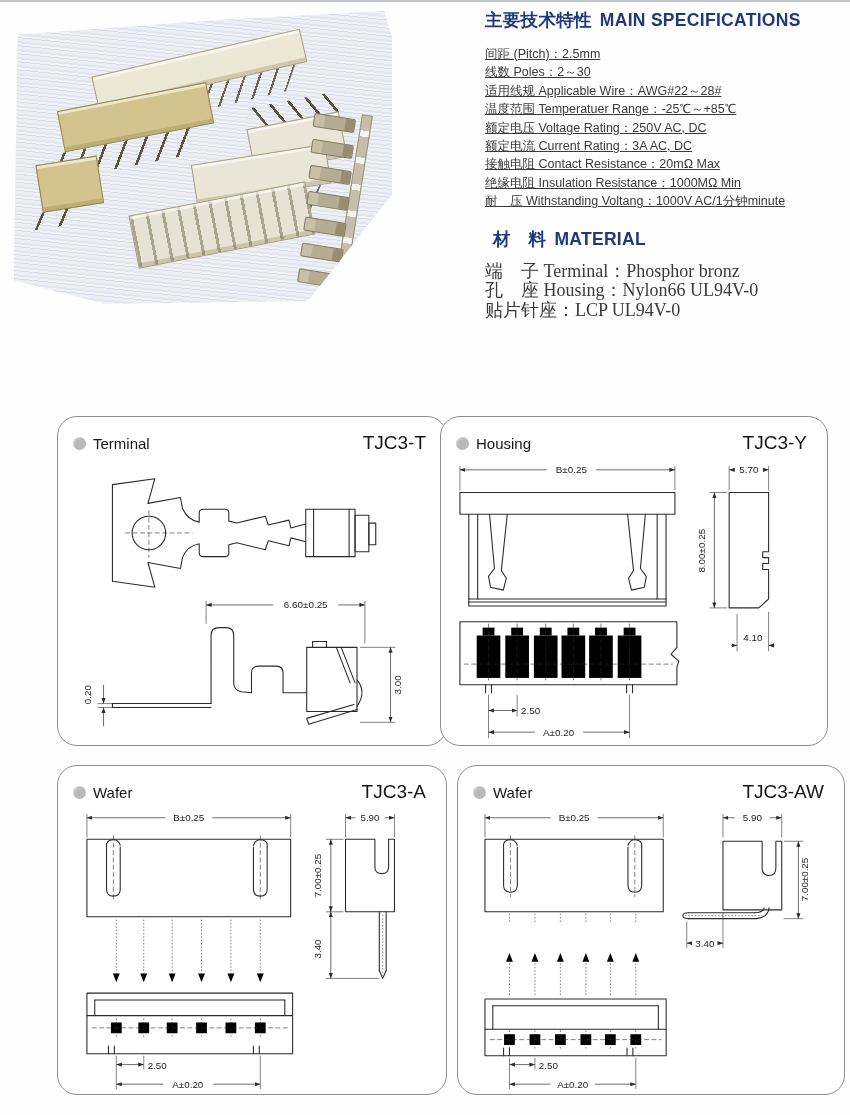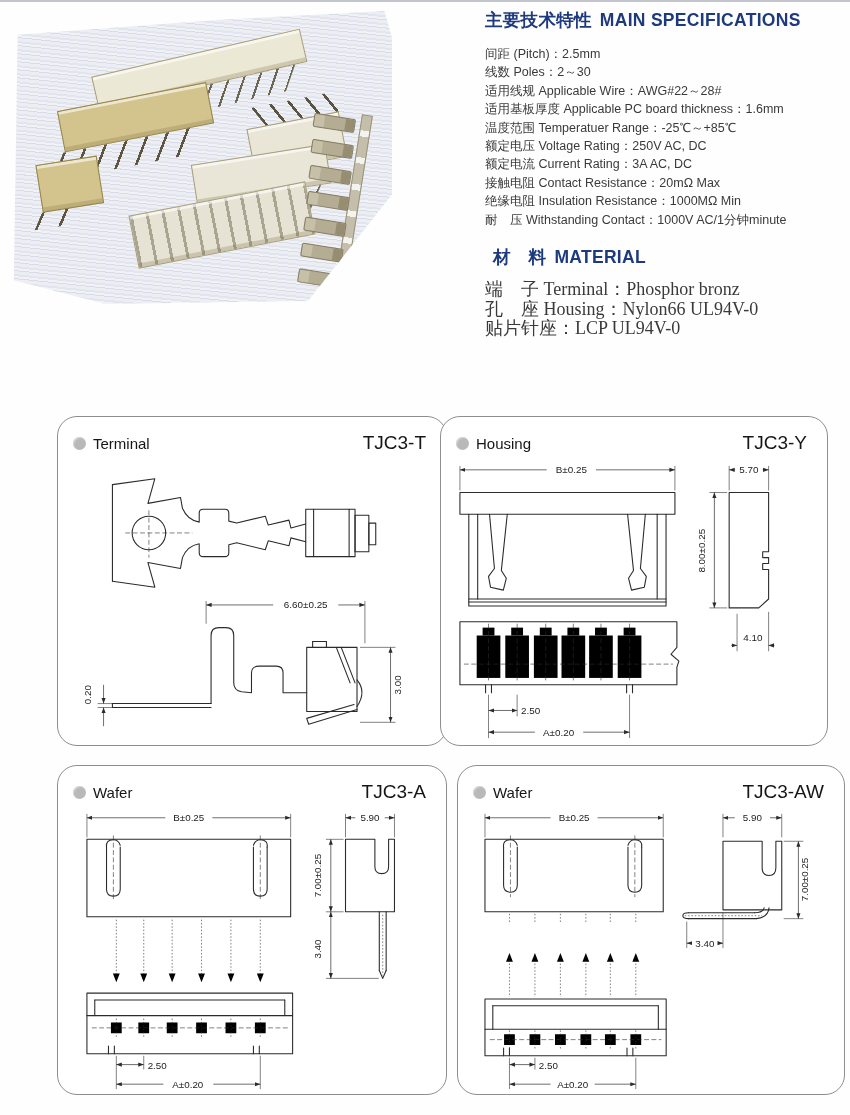--- a/index.html
+++ b/index.html
@@ -26,21 +26,21 @@
   .term-strip-bar{position:absolute;right:0;top:0;width:9px;height:190px;background:#c4beab;
          border:1px solid #9a937c;
          background-image:repeating-linear-gradient(180deg,transparent 0 15px,#f3f3ef 15px 21px,transparent 21px 27px);}
   .term{position:absolute;width:40px;height:12px;background:#b5ad93;border:1px solid #857d64;
         box-shadow:inset -9px 0 0 #978e72,inset 10px 0 0 #c7c0a8;border-radius:2px;}
 
   
   .specs{position:absolute;left:485px;top:8px;width:360px;color:#3a3a3a;}
   .sec-title{font-size:17.5px;font-weight:bold;color:#1d3a7c;letter-spacing:.3px;margin:0 0 13px 0;}
   .sec-title .en{margin-left:8px;}
-  .spec-line{font-size:12.5px;line-height:18.4px;white-space:nowrap;}
+  .spec-line{font-size:12.5px;line-height:18.4px;white-space:nowrap;text-decoration:underline;}
   .mat-title{margin:16px 0 11px 8px;}
   .mat-line{font-size:18px;line-height:19.5px;white-space:nowrap;font-family:Liberation Serif, serif;}
 
   
   .panel{position:absolute;width:388px;height:330px;background:#fff;
          border:1.5px solid #8e8e8e;border-radius:20px;box-sizing:border-box;}
   .phead{height:30px;padding:11px 20px 0 15px;display:flex;align-items:center;gap:7px;}
   .bullet{width:13px;height:13px;border-radius:50%;background:#b9b9b9;box-shadow:inset 1px 1px 1px #d9d9d9;}
   .ptitle{font-size:15px;color:#161616;}
   .pmodel{margin-left:auto;font-size:19px;color:#161616;}
@@ -95,27 +95,26 @@
       <div class="term" style="left:10px;top:136px;"></div>
       <div class="term" style="left:11px;top:162px;"></div>
     </div>
   </div>
 
   <div class="specs">
     <h2 class="sec-title"><span>主要技术特性</span><span class="en">MAIN SPECIFICATIONS</span></h2>
     <div class="spec-line">间距 (Pitch)：2.5mm</div>
     <div class="spec-line">线数 Poles：2～30</div>
     <div class="spec-line">适用线规 Applicable Wire：AWG#22～28#</div>
-    <div class="spec-line">适用基板厚度 Applicable PC board thickness：1.6mm</div>
     <div class="spec-line">温度范围 Temperatuer Range：-25℃～+85℃</div>
     <div class="spec-line">额定电压 Voltage Rating：250V AC, DC</div>
     <div class="spec-line">额定电流 Current Rating：3A AC, DC</div>
     <div class="spec-line">接触电阻 Contact Resistance：20mΩ Max</div>
     <div class="spec-line">绝缘电阻 Insulation Resistance：1000MΩ Min</div>
-    <div class="spec-line">耐　压 Withstanding Contact：1000V AC/1分钟minute</div>
+    <div class="spec-line">耐　压 Withstanding Voltang：1000V AC/1分钟minute</div>
     <h2 class="sec-title mat-title"><span>材　料</span><span class="en">MATERIAL</span></h2>
     <div class="mat-line">端　子 Terminal：Phosphor bronz</div>
     <div class="mat-line">孔　座 Housing：Nylon66 UL94V-0</div>
     <div class="mat-line">贴片针座：LCP UL94V-0</div>
   </div>
 
   <div class="panel" style="left:57px;top:416px;width:390px;">
     <div class="phead">
       <span class="bullet"></span>
       <span class="ptitle">Terminal</span>

